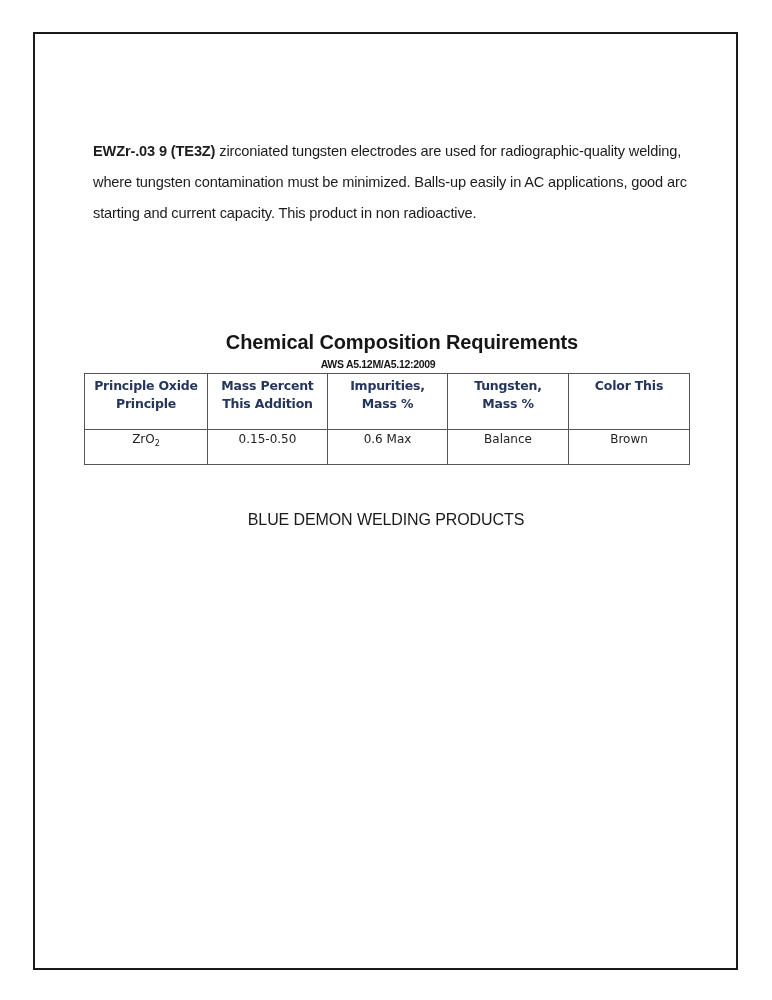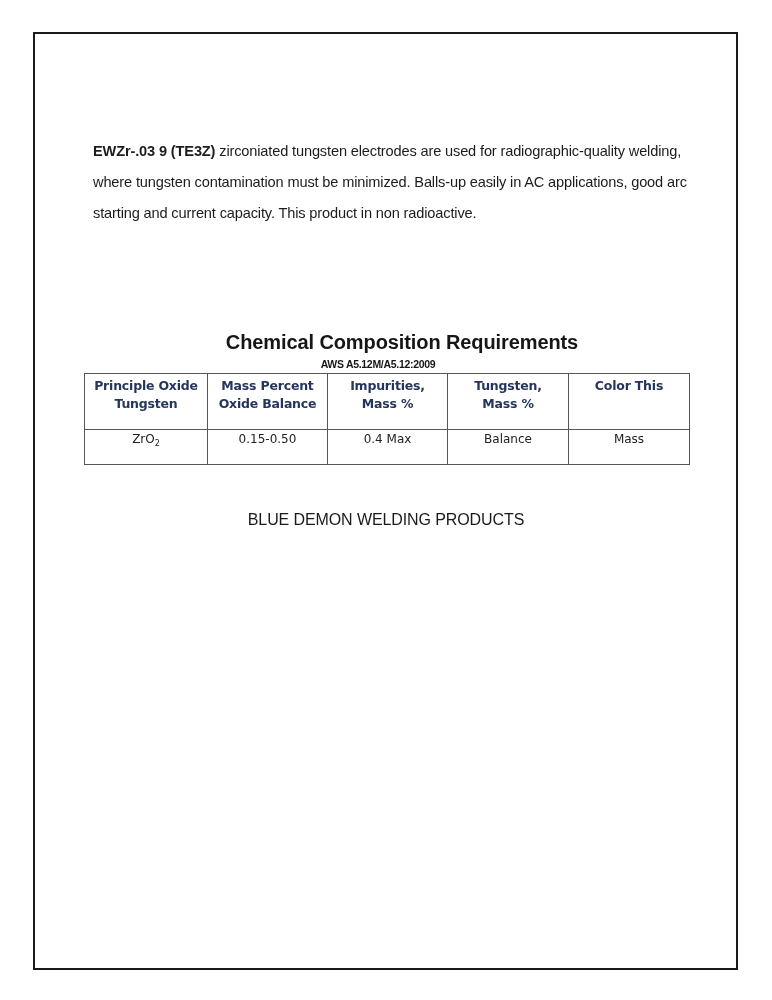--- a/index.html
+++ b/index.html
@@ -120,31 +120,31 @@
 <table class="comp">
   <colgroup>
     <col style="width:123px">
     <col style="width:120px">
     <col style="width:120px">
     <col style="width:121px">
     <col style="width:121px">
   </colgroup>
   <thead>
     <tr>
-      <th><span>Principle Oxide</span><br><span>Tungsten</span></th>
-      <th><span>Mass Percent</span><br><span>Oxide Balance</span></th>
+      <th><span>Principle Oxide</span><br><span>Principle</span></th>
+      <th><span>Mass Percent</span><br><span>This Addition</span></th>
       <th><span>Impurities,</span><br><span>Mass %</span></th>
       <th><span>Tungsten,</span><br><span>Mass %</span></th>
       <th><span>Color This</span><br><span></span></th>
     </tr>
   </thead>
   <tbody>
     <tr>
       <td><span>ZrO</span><sub>2</sub></td>
       <td>0.15-0.50</td>
-      <td>0.4 Max</td>
+      <td>0.6 Max</td>
       <td>Balance</td>
-      <td>Mass</td>
+      <td>Brown</td>
     </tr>
   </tbody>
 </table>
 
 <div class="footer-brand">BLUE DEMON WELDING PRODUCTS</div>
 
 </body></html>

